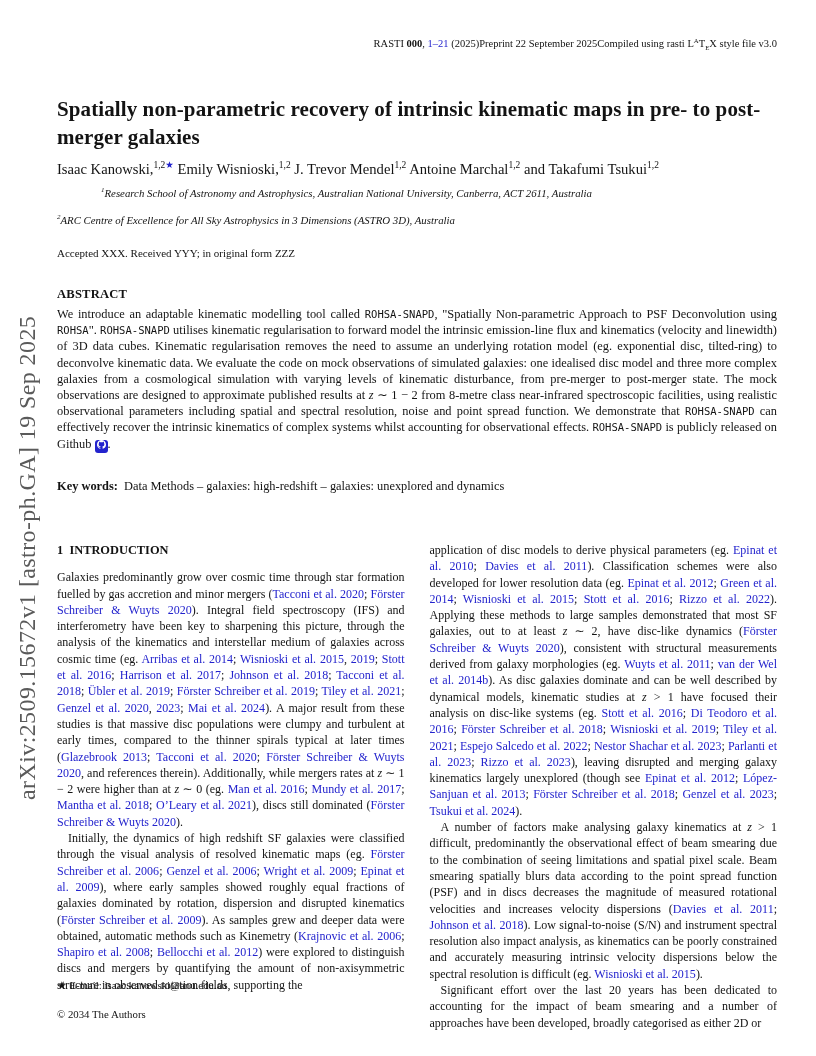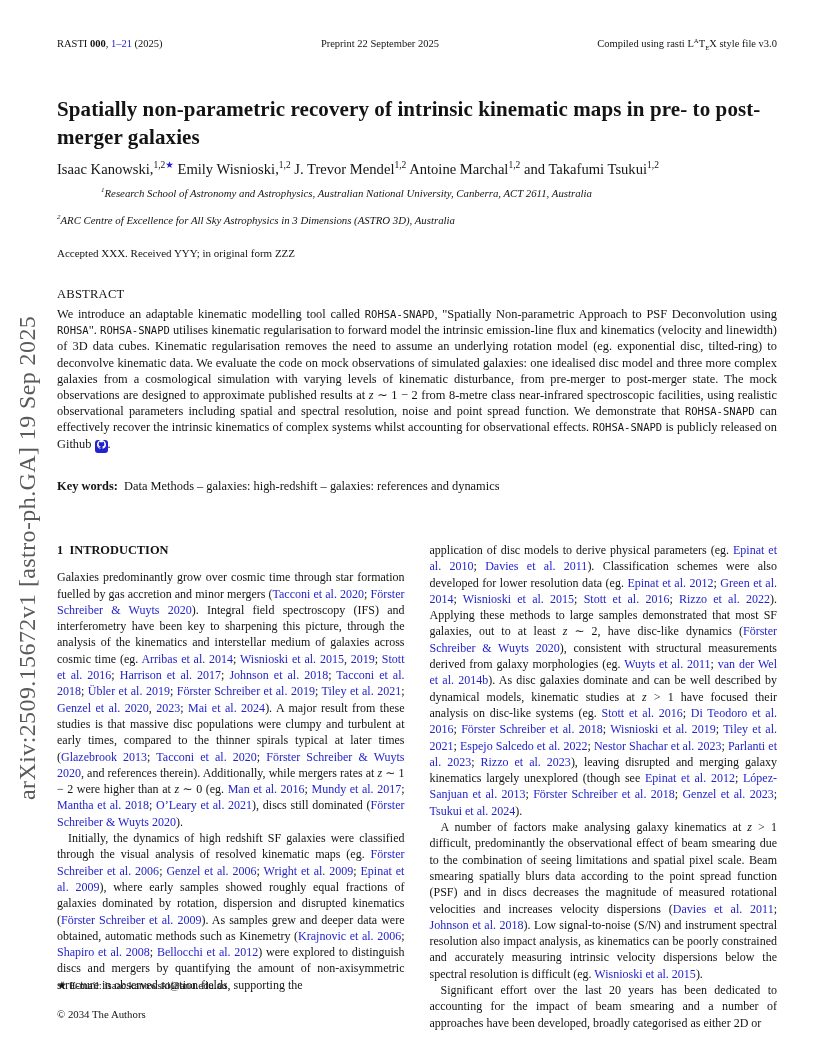--- a/index.html
+++ b/index.html
@@ -4,30 +4,30 @@
 <style>
   * { margin:0; padding:0; box-sizing:border-box; }
   html,body { background:#ffffff; }
   body {
     width:816px; height:1056px; position:relative; overflow:hidden;
     font-family:"Liberation Serif", serif; color:#131313;
     --link:#2323cd; --sidebar:#5a5a5a;
   }
   .abs { position:absolute; }
   
-  .hdr { top:38px; left:57px; width:720px; display:flex; justify-content:space-between;
+  .hdr { top:38px; left:57px; width:720px; display:flex; justify-content:flex-end;
          font-size:10.5px; }
   
   .title { top:96px; left:57px; width:716px; font-size:21px; font-weight:bold;
            line-height:1.33; letter-spacing:0.1px; }
   .authors { top:161px; left:57px; width:720px; font-size:14.6px; }
   .affil { left:57px; width:720px; font-style:italic; font-size:10.8px; }
   .affil1 { top:187px;margin-left:44px; } .affil2 { top:214px; }
   .history { top:247px; left:57px; width:720px; font-size:11px; }
-  .absHead { top:287px; left:57px; font-size:12.6px; font-weight:normal; letter-spacing:0.2px; }
+  .absHead { top:287px; left:57px; font-size:12.6px; font-weight:bold; letter-spacing:0.2px; }
   .absBody { top:306px; left:57px; width:720px; font-size:12.4px; line-height:16.2px; }
   .keywords { top:479px; left:57px; width:720px; font-size:12.4px; white-space:pre-wrap; }
   
   .cols { top:542px; left:57px; width:720px; display:flex; gap:25px; align-items:flex-start; }
   .col { width:353px; font-size:12px; line-height:16.3px; }
   .secHead { font-size:12.4px; font-weight:bold; margin-bottom:11px; white-space:pre; }
   p.para { margin:0; }
   p.indent { text-indent:11px; }
   .just { text-align:justify; hyphens:auto; -webkit-hyphens:auto; }
   
@@ -62,21 +62,21 @@
 <div class="abs affil affil1"><sup>1</sup><span>Research School of Astronomy and Astrophysics, Australian National University, Canberra, ACT 2611, Australia</span></div>
 <div class="abs affil affil2"><sup>2</sup><span>ARC Centre of Excellence for All Sky Astrophysics in 3 Dimensions (ASTRO 3D), Australia</span></div>
 
 <div class="abs history">Accepted XXX. Received YYY; in original form ZZZ</div>
 
 <div class="abs absHead">ABSTRACT</div>
 <div class="abs absBody just"><span>We introduce an adaptable kinematic modelling tool called </span><span class="mono">ROHSA-SNAPD</span><span>, "Spatially Non-parametric Approach to PSF Deconvolution using </span><span class="mono">ROHSA</span><span>". </span><span class="mono">ROHSA-SNAPD</span><span> utilises kinematic regularisation to forward model the intrinsic emission-line flux and kinematics (velocity and linewidth) of 3D data cubes. Kinematic regularisation removes the need to assume an underlying rotation model (eg. exponential disc, tilted-ring) to deconvolve kinematic data. We evaluate the code on mock observations of simulated galaxies: one idealised disc model and three more complex galaxies from a cosmological simulation with varying levels of kinematic disturbance, from pre-merger to post-merger state. The mock observations are designed to approximate published results at </span><span class="mathit">z</span><span> ∼ 1 − 2 from 8-metre class near-infrared spectroscopic facilities, using realistic observational parameters including spatial and spectral resolution, noise and point spread function. We demonstrate that </span><span class="mono">ROHSA-SNAPD</span><span> can effectively recover the intrinsic kinematics of complex systems whilst accounting for observational effects. </span><span class="mono">ROHSA-SNAPD</span><span> is publicly released on Github </span><span class="gh"><svg viewBox="0 0 16 16" width="9" height="9" aria-hidden="true">
         <path fill="#ffffff" d="M8 0C3.58 0 0 3.58 0 8c0 3.54 2.29 6.53 5.47 7.59.4.07.55-.17.55-.38 0-.19-.01-.82-.01-1.49-2.01.37-2.53-.49-2.69-.94-.09-.23-.48-.94-.82-1.13-.28-.15-.68-.52-.01-.53.63-.01 1.08.58 1.23.82.72 1.21 1.87.87 2.33.66.07-.52.28-.87.51-1.07-1.78-.2-3.64-.89-3.64-3.95 0-.87.31-1.59.82-2.15-.08-.2-.36-1.02.08-2.12 0 0 .67-.21 2.2.82.64-.18 1.32-.27 2-.27s1.36.09 2 .27c1.53-1.04 2.2-.82 2.2-.82.44 1.1.16 1.92.08 2.12.51.56.82 1.27.82 2.15 0 3.07-1.87 3.75-3.65 3.95.29.25.54.73.54 1.48 0 1.07-.01 1.93-.01 2.2 0 .21.15.46.55.38A8.01 8.01 0 0 0 16 8c0-4.42-3.58-8-8-8z"></path>
       </svg></span><span>.</span></div>
 
-<div class="abs keywords"><span class="bold">Key words:</span><span>  Data Methods – galaxies: high-redshift – galaxies: references and dynamics</span></div>
+<div class="abs keywords"><span class="bold">Key words:</span><span>  Data Methods – galaxies: high-redshift – galaxies: unexplored and dynamics</span></div>
 
 <div class="abs cols">
   <div class="col">
     <div class="secHead">1  INTRODUCTION</div>
     <p class="para just"><span>Galaxies predominantly grow over cosmic time through star formation fuelled by gas accretion and minor mergers (</span><span class="cite">Tacconi et al. 2020</span><span>; </span><span class="cite">Förster Schreiber &amp; Wuyts 2020</span><span>). Integral field spectroscopy (IFS) and interferometry have been key to sharpening this picture, through the analysis of the kinematics and interstellar medium of galaxies across cosmic time (eg. </span><span class="cite">Arribas et al. 2014</span><span>; </span><span class="cite">Wisnioski et al. 2015</span><span>, </span><span class="cite">2019</span><span>; </span><span class="cite">Stott et al. 2016</span><span>; </span><span class="cite">Harrison et al. 2017</span><span>; </span><span class="cite">Johnson et al. 2018</span><span>; </span><span class="cite">Tacconi et al. 2018</span><span>; </span><span class="cite">Übler et al. 2019</span><span>; </span><span class="cite">Förster Schreiber et al. 2019</span><span>; </span><span class="cite">Tiley et al. 2021</span><span>; </span><span class="cite">Genzel et al. 2020</span><span>, </span><span class="cite">2023</span><span>; </span><span class="cite">Mai et al. 2024</span><span>). A major result from these studies is that massive disc populations were clumpy and turbulent at early times, compared to the thinner spirals typical at later times (</span><span class="cite">Glazebrook 2013</span><span>; </span><span class="cite">Tacconi et al. 2020</span><span>; </span><span class="cite">Förster Schreiber &amp; Wuyts 2020</span><span>, and references therein). Additionally, while mergers rates at </span><span class="mathit">z</span><span> ∼ 1 − 2 were higher than at </span><span class="mathit">z</span><span> ∼ 0 (eg. </span><span class="cite">Man et al. 2016</span><span>; </span><span class="cite">Mundy et al. 2017</span><span>; </span><span class="cite">Mantha et al. 2018</span><span>; </span><span class="cite">O’Leary et al. 2021</span><span>), discs still dominated (</span><span class="cite">Förster Schreiber &amp; Wuyts 2020</span><span>).</span></p>
     <p class="para just indent"><span>Initially, the dynamics of high redshift SF galaxies were classified through the visual analysis of resolved kinematic maps (eg. </span><span class="cite">Förster Schreiber et al. 2006</span><span>; </span><span class="cite">Genzel et al. 2006</span><span>; </span><span class="cite">Wright et al. 2009</span><span>; </span><span class="cite">Epinat et al. 2009</span><span>), where early samples showed roughly equal fractions of galaxies dominated by rotation, dispersion and disrupted kinematics (</span><span class="cite">Förster Schreiber et al. 2009</span><span>). As samples grew and deeper data were obtained, automatic methods such as Kinemetry (</span><span class="cite">Krajnovic et al. 2006</span><span>; </span><span class="cite">Shapiro et al. 2008</span><span>; </span><span class="cite">Bellocchi et al. 2012</span><span>) were explored to distinguish discs and mergers by quantifying the amount of non-axisymmetric structure in observed rotation fields, supporting the</span></p>
   </div>
   <div class="col">
     <p class="para just"><span>application of disc models to derive physical parameters (eg. </span><span class="cite">Epinat et al. 2010</span><span>; </span><span class="cite">Davies et al. 2011</span><span>). Classification schemes were also developed for lower resolution data (eg. </span><span class="cite">Epinat et al. 2012</span><span>; </span><span class="cite">Green et al. 2014</span><span>; </span><span class="cite">Wisnioski et al. 2015</span><span>; </span><span class="cite">Stott et al. 2016</span><span>; </span><span class="cite">Rizzo et al. 2022</span><span>). Applying these methods to large samples demonstrated that most SF galaxies, out to at least </span><span class="mathit">z</span><span> ∼ 2, have disc-like dynamics (</span><span class="cite">Förster Schreiber &amp; Wuyts 2020</span><span>), consistent with structural measurements derived from galaxy morphologies (eg. </span><span class="cite">Wuyts et al. 2011</span><span>; </span><span class="cite">van der Wel et al. 2014b</span><span>). As disc galaxies dominate and can be well described by dynamical models, kinematic studies at </span><span class="mathit">z</span><span> &gt; 1 have focused their analysis on disc-like systems (eg. </span><span class="cite">Stott et al. 2016</span><span>; </span><span class="cite">Di Teodoro et al. 2016</span><span>; </span><span class="cite">Förster Schreiber et al. 2018</span><span>; </span><span class="cite">Wisnioski et al. 2019</span><span>; </span><span class="cite">Tiley et al. 2021</span><span>; </span><span class="cite">Espejo Salcedo et al. 2022</span><span>; </span><span class="cite">Nestor Shachar et al. 2023</span><span>; </span><span class="cite">Parlanti et al. 2023</span><span>; </span><span class="cite">Rizzo et al. 2023</span><span>), leaving disrupted and merging galaxy kinematics largely unexplored (though see </span><span class="cite">Epinat et al. 2012</span><span>; </span><span class="cite">López-Sanjuan et al. 2013</span><span>; </span><span class="cite">Förster Schreiber et al. 2018</span><span>; </span><span class="cite">Genzel et al. 2023</span><span>; </span><span class="cite">Tsukui et al. 2024</span><span>).</span></p>
     <p class="para just indent"><span>A number of factors make analysing galaxy kinematics at </span><span class="mathit">z</span><span> &gt; 1 difficult, predominantly the observational effect of beam smearing due to the combination of seeing limitations and spatial pixel scale. Beam smearing spatially blurs data according to the point spread function (PSF) and in discs decreases the magnitude of measured rotational velocities and increases velocity dispersions (</span><span class="cite">Davies et al. 2011</span><span>; </span><span class="cite">Johnson et al. 2018</span><span>). Low signal-to-noise (S/N) and instrument spectral resolution also impact analysis, as kinematics can be poorly constrained and accurately measuring intrinsic velocity dispersions below the spectral resolution is difficult (eg. </span><span class="cite">Wisnioski et al. 2015</span><span>).</span></p>

